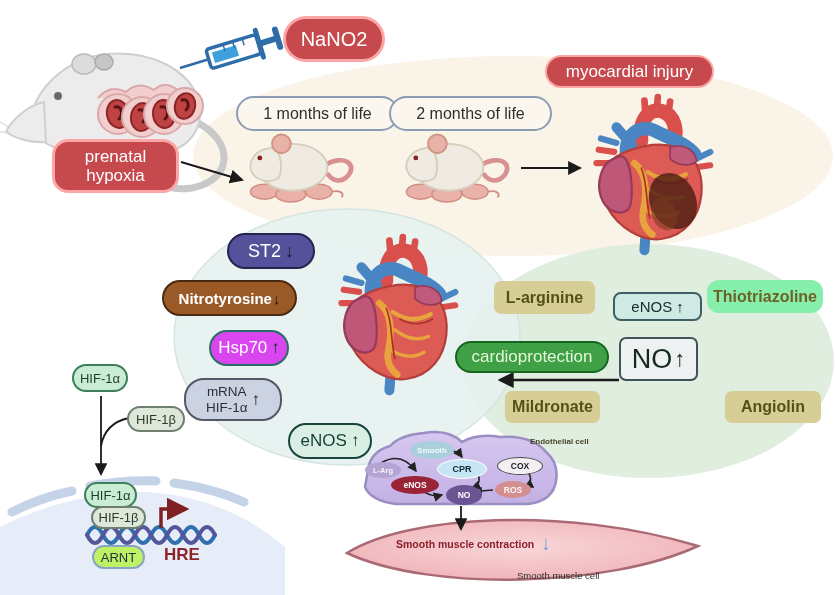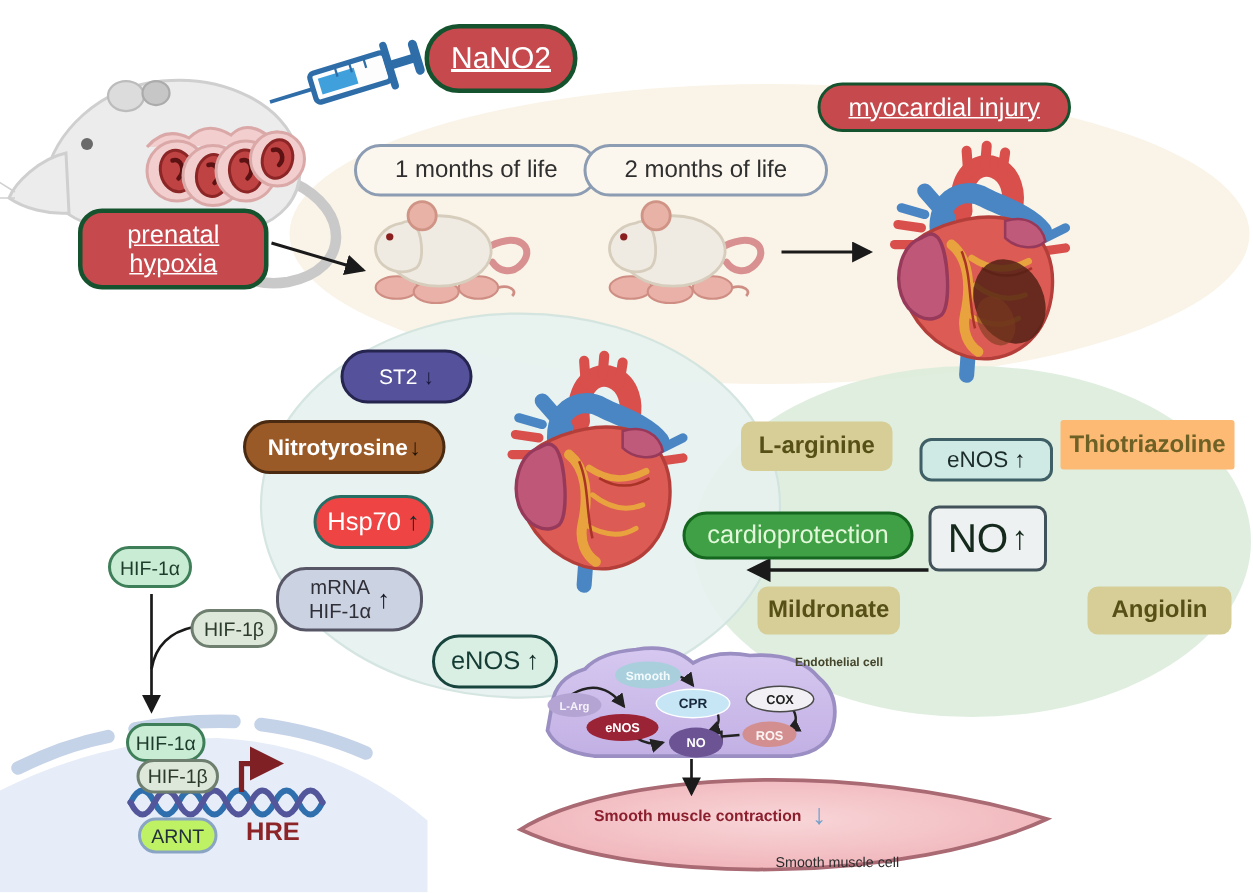--- a/index.html
+++ b/index.html
@@ -3,50 +3,50 @@
 <meta charset="utf-8">
 <style>
   html,body{margin:0;padding:0;background:#fff;}
   .canvas{position:relative;width:835px;height:595px;background:#fff;overflow:hidden;
           font-family:"Liberation Sans",sans-serif;}
   .lyr{position:absolute;left:0;top:0;pointer-events:none;}
   .badge{position:absolute;display:flex;align-items:center;justify-content:center;
          box-sizing:border-box;text-align:center;white-space:nowrap;}
   .badge .dir{font-weight:bold;margin-left:4px;}
   
-  .red{background:#c5494d;border:3px solid #14532d;color:#fff;text-decoration:underline;}
+  .red{background:#c5494d;border:3px solid #fca5a5;color:#fff;}
   #b-nano2{left:283px;top:16px;width:102px;height:46px;border-radius:23px;font-size:20px;}
   #b-prenatal{left:52px;top:139px;width:127px;height:54px;border-radius:16px;font-size:17px;
               line-height:1.12;white-space:normal;}
   #b-myo{left:545px;top:55px;width:169px;height:33px;border-radius:17px;font-size:17px;border-width:2.5px;}
   .pill-month{background:#fbf7ee;border:2px solid #8c9cb2;border-radius:18px;color:#2f2f2f;font-size:16px;}
   #b-month1{left:236px;top:96px;width:163px;height:35px;}
   #b-month2{left:389px;top:96px;width:163px;height:35px;}
   
   #b-st2{left:227px;top:233px;width:88px;height:36px;background:#55519b;border:2.5px solid #262550;
-         border-radius:18px;color:#fff;font-size:14px;}
+         border-radius:18px;color:#fff;font-size:18px;}
   #b-st2 .dir{color:#16163a;}
   #b-nitro{left:162px;top:280px;width:135px;height:36px;background:#9a5a28;border:2.5px solid #4a2a10;
            border-radius:18px;color:#fff;font-size:15px;font-weight:bold;}
   #b-nitro .dir{color:#1c1208;margin-left:1px;}
-  #b-hsp70{left:209px;top:330px;width:80px;height:36px;background:#ef4444;border:2.5px solid #266e64;
+  #b-hsp70{left:209px;top:330px;width:80px;height:36px;background:#d946ef;border:2.5px solid #266e64;
            border-radius:18px;color:#fff;font-size:17px;}
   #b-hsp70 .dir{color:#10302a;}
   #b-mrna{left:184px;top:378px;width:98px;height:43px;background:#cbd2e2;border:2px solid #565666;
           border-radius:20px;color:#2f2f38;font-size:13.5px;line-height:1.12;}
   #b-mrna .dir{color:#141420;font-size:17px;}
   #b-enos-mid{left:288px;top:423px;width:84px;height:36px;background:#d9efe3;border:2.5px solid #17453d;
               border-radius:18px;color:#143c34;font-size:17px;}
   #b-enos-mid .dir{color:#0e2a24;}
   
   .khaki{background:#d7cd96;border-radius:7px;color:#565017;font-size:16px;font-weight:bold;}
   #b-larg{left:494px;top:281px;width:101px;height:33px;}
   #b-mild{left:505px;top:391px;width:95px;height:32px;}
   #b-angio{left:725px;top:391px;width:96px;height:32px;}
-  #b-thio{left:707px;top:280px;width:116px;height:33px;background:#fdba74;border-radius:2px;
+  #b-thio{left:707px;top:280px;width:116px;height:33px;background:#86efac;border-radius:12px;
           color:#6d6126;font-size:16px;font-weight:bold;}
   #b-enos-r{left:613px;top:292px;width:89px;height:29px;background:#cfe9e5;border:2px solid #3f5f66;
             border-radius:8px;color:#1c2c2a;font-size:15px;}
   #b-enos-r .dir{color:#121e1a;}
   #b-cardio{left:455px;top:341px;width:154px;height:32px;background:#3fa046;border:2.5px solid #15661e;
             border-radius:17px;color:#e3f8da;font-size:17px;}
   #b-no{left:619px;top:337px;width:79px;height:44px;background:#edf1f1;border:2px solid #42525a;
         border-radius:7px;color:#152a1c;font-size:27px;}
   #b-no .dir{font-size:22px;margin-left:2px;}
   #lbl-endo{left:530px;top:437px;position:absolute;font-size:8px;font-weight:bold;color:#45452a;}

